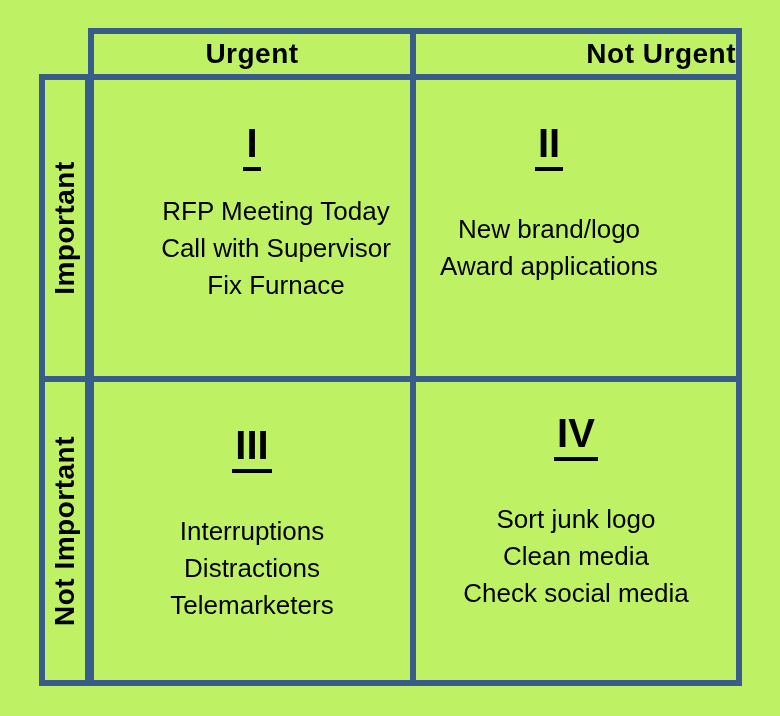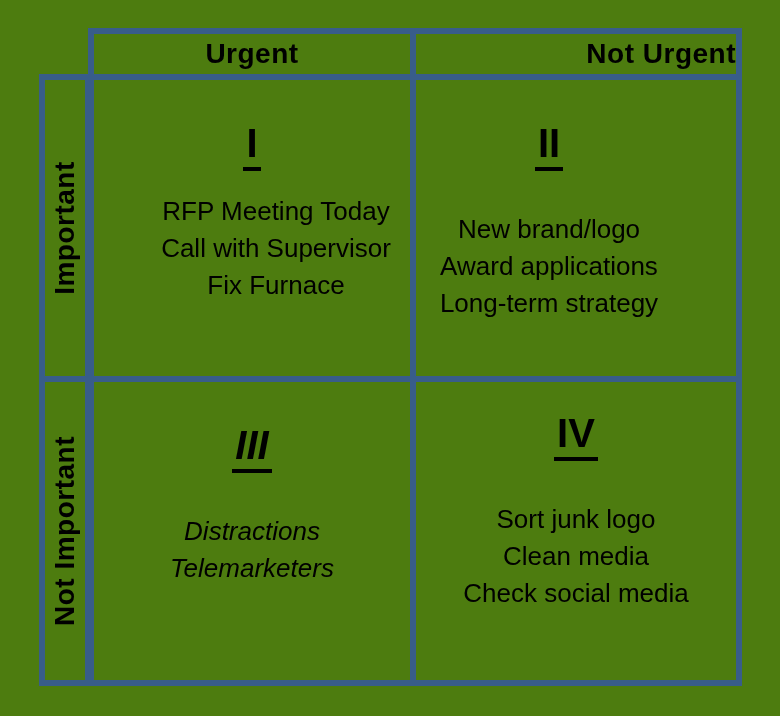--- a/index.html
+++ b/index.html
@@ -4,21 +4,21 @@
 <style>
   html, body {
     margin: 0;
     padding: 0;
     background: #ffffff;
   }
   #canvas {
     position: relative;
     width: 780px;
     height: 716px;
-    background: #4d7c0f;
+    background: #bef264;
     font-family: "Liberation Sans", "DejaVu Sans", sans-serif;
     color: #000000;
     overflow: hidden;
   }
 
   
   .frame {
     position: absolute;
     box-sizing: border-box;
     border: 6px solid #385D8A;
@@ -62,21 +62,21 @@
     letter-spacing: 0.5px;
   }
 
   
   .quadrant {
     position: absolute;
     text-align: center;
   }
   #quadrant-1 { left: 94px;  top: 80px;  width: 316px; height: 296px; }
   #quadrant-2 { left: 416px; top: 80px;  width: 266px; height: 296px; }
-  #quadrant-3 { left: 94px;  top: 382px; width: 316px; height: 298px; font-style: italic; }
+  #quadrant-3 { left: 94px;  top: 382px; width: 316px; height: 298px; }
   #quadrant-4 { left: 416px; top: 370px; width: 320px; height: 298px; }
 
   .numeral-line { margin-top: 42px; }
   .numeral-line .numeral {
     display: inline-block;
     font-weight: 700;
     font-size: 40px;
     line-height: 42px;
     border-bottom: 4px solid #000000;
     padding: 0 3px 3px 3px;
@@ -124,29 +124,29 @@
     </div>
   </div>
 
   <div class="quadrant" id="quadrant-2">
     <div class="numeral-line">
       <span class="numeral">II</span>
     </div>
     <div class="items">
       <div class="item">New brand/logo</div>
       <div class="item">Award applications</div>
-      <div class="item">Long-term strategy</div>
     </div>
   </div>
 
   <div class="quadrant" id="quadrant-3">
     <div class="numeral-line">
       <span class="numeral">III</span>
     </div>
     <div class="items">
+      <div class="item">Interruptions</div>
       <div class="item">Distractions</div>
       <div class="item">Telemarketers</div>
     </div>
   </div>
 
   <div class="quadrant" id="quadrant-4">
     <div class="numeral-line">
       <span class="numeral">IV</span>
     </div>
     <div class="items">

